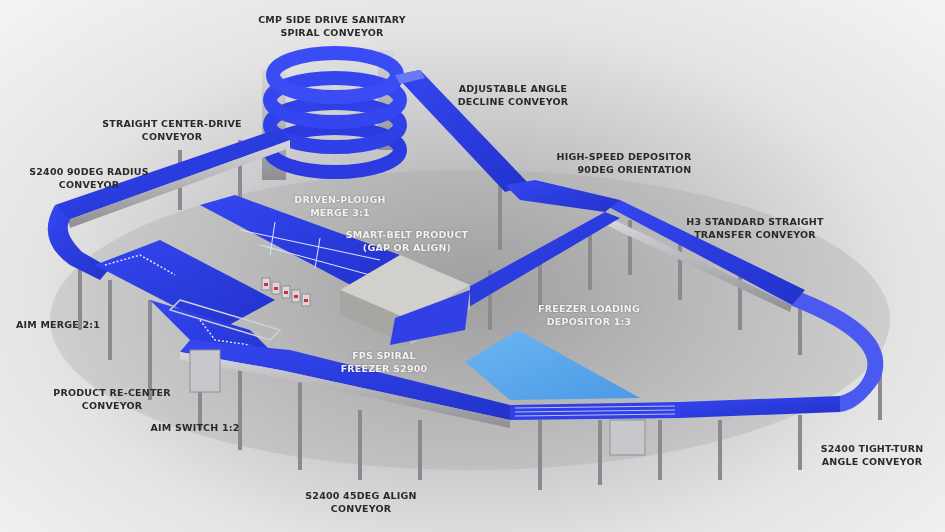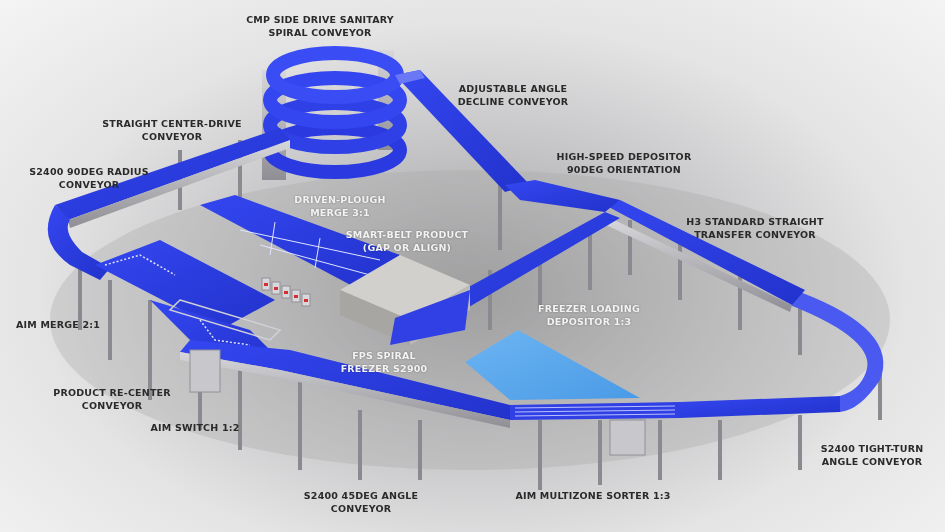--- a/index.html
+++ b/index.html
@@ -131,37 +131,37 @@
     </g>
     <g fill="#d03030">
       <rect x="264" y="283" width="4" height="3"></rect>
         <rect x="274" y="287" width="4" height="3"></rect>
       <rect x="284" y="291" width="4" height="3"></rect>
         <rect x="294" y="295" width="4" height="3"></rect>
       <rect x="304" y="299" width="4" height="3"></rect>
     </g>
   </svg>
 
-  <div class="lbl" style="left:320px; top:13px;text-align:center;">
+  <div class="lbl" style="left:332px; top:13px;text-align:center;">
     <span>CMP SIDE DRIVE SANITARY</span>
     <span>SPIRAL CONVEYOR</span>
   </div>
   <div class="lbl" style="left:513px; top:82px;text-align:center;">
     <span>ADJUSTABLE ANGLE</span>
     <span>DECLINE CONVEYOR</span>
   </div>
   <div class="lbl" style="left:172px; top:117px;">
     <span>STRAIGHT CENTER-DRIVE</span>
     <span>CONVEYOR</span>
   </div>
   <div class="lbl" style="left:60px; top:165px;margin-left:29px;">
     <span>S2400 90DEG RADIUS</span>
     <span>CONVEYOR</span>
   </div>
-  <div class="lbl" style="left:624px; top:150px;">
+  <div class="lbl" style="left:624px; top:150px;text-align:right;">
     <span>HIGH-SPEED DEPOSITOR</span>
     <span>90DEG ORIENTATION</span>
   </div>
   <div class="lbl light" style="left:340px; top:193px;">
     <span>DRIVEN-PLOUGH</span>
     <span>MERGE 3:1</span>
   </div>
   <div class="lbl light" style="left:407px; top:228px;">
     <span>SMART-BELT PRODUCT</span>
     <span>(GAP OR ALIGN)</span>
@@ -186,20 +186,17 @@
     <span>CONVEYOR</span>
   </div>
   <div class="lbl" style="left:195px; top:421px;">
     <span>AIM SWITCH 1:2</span>
   </div>
   <div class="lbl" style="left:872px; top:442px;">
     <span>S2400 TIGHT-TURN</span>
     <span>ANGLE CONVEYOR</span>
   </div>
   <div class="lbl" style="left:361px; top:489px;">
-    <span>S2400 45DEG ANGLE</span>
-    <span>CONVEYOR</span>
-  </div>
-  <div class="lbl" style="left:593px; top:489px;">
-    <span>AIM MULTIZONE SORTER 1:3</span>
+    <span>S2400 45DEG ALIGN</span>
+    <span>CONVEYOR</span>
   </div>
 
 </div>
 
 </body></html>

